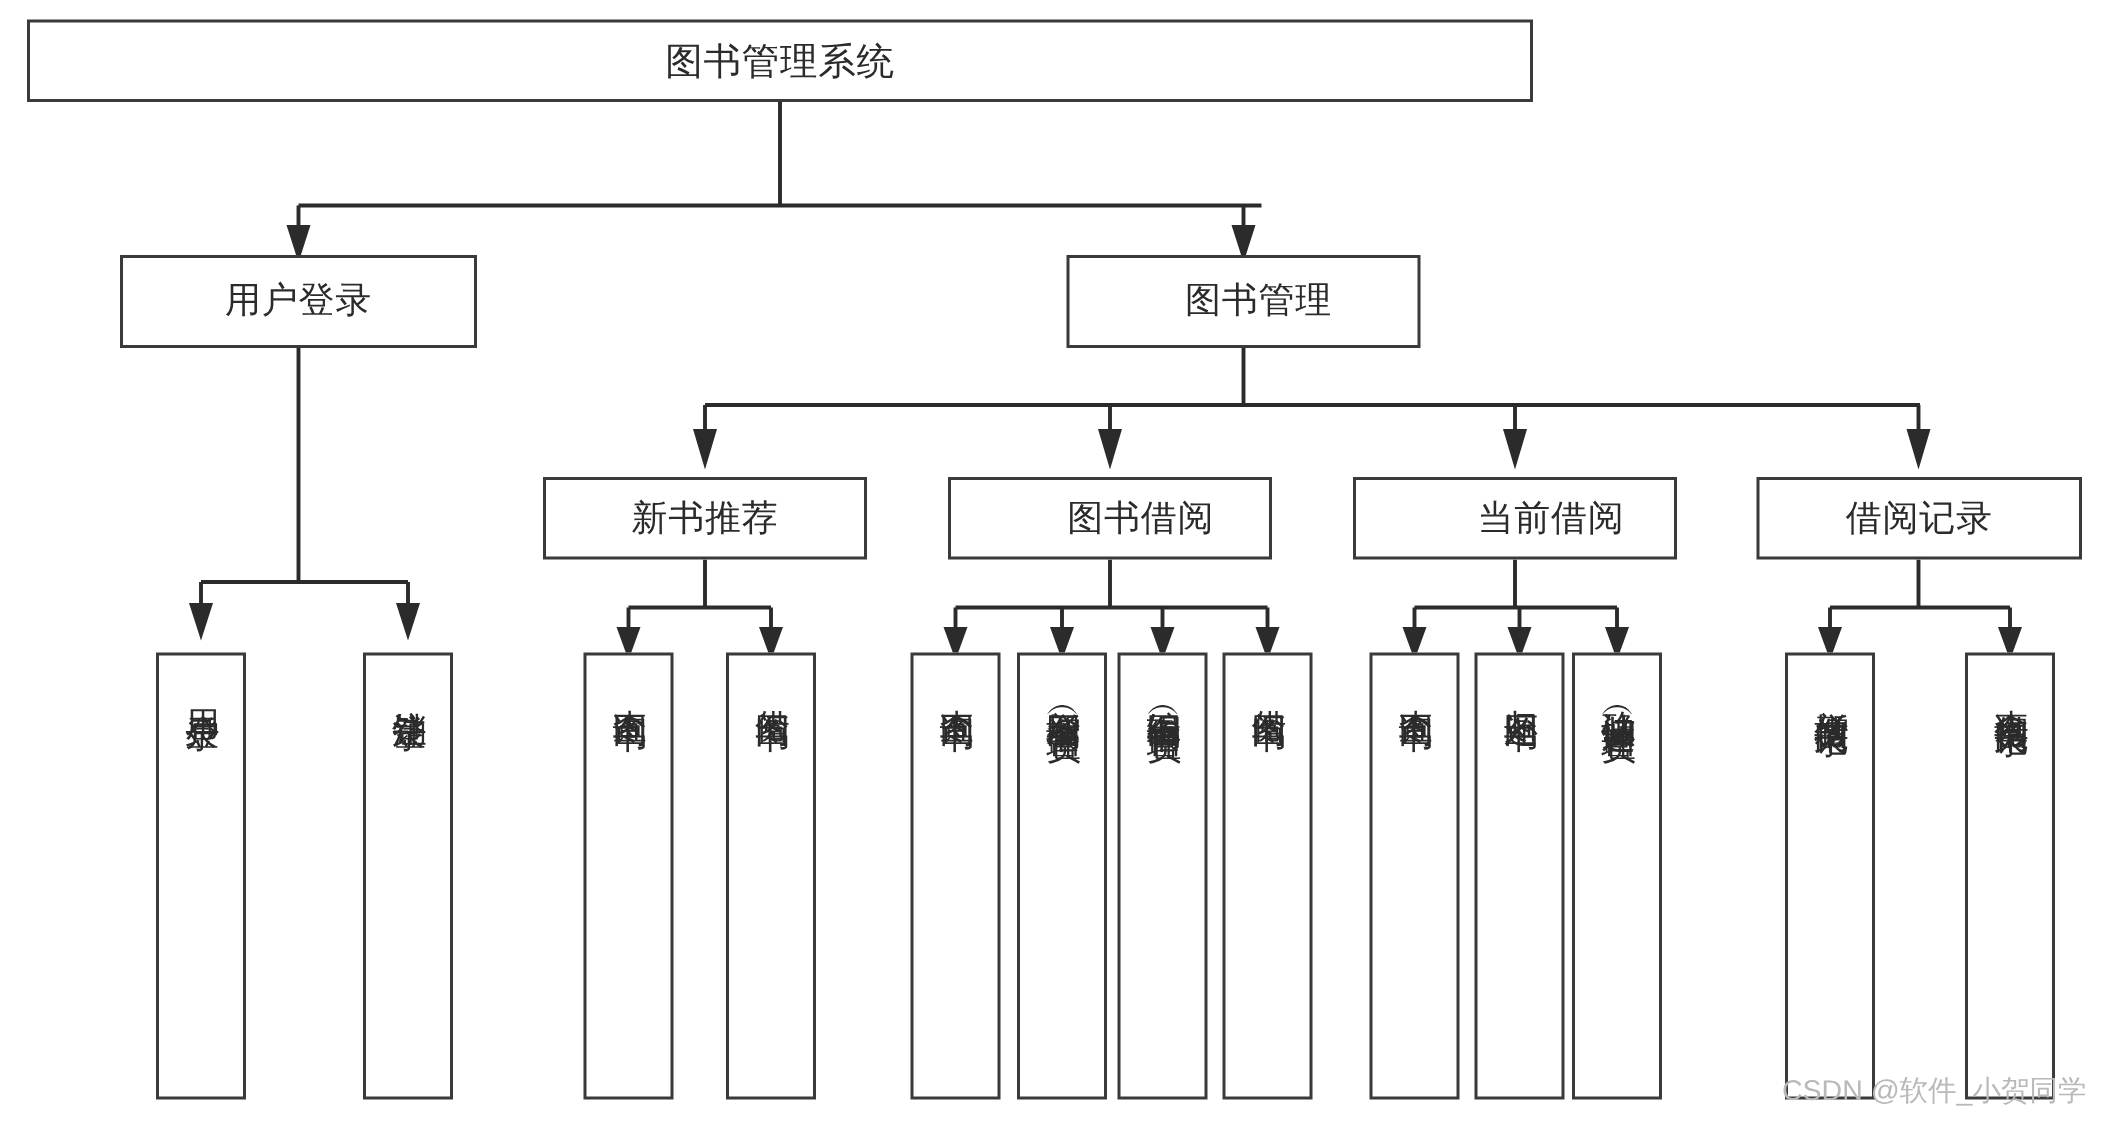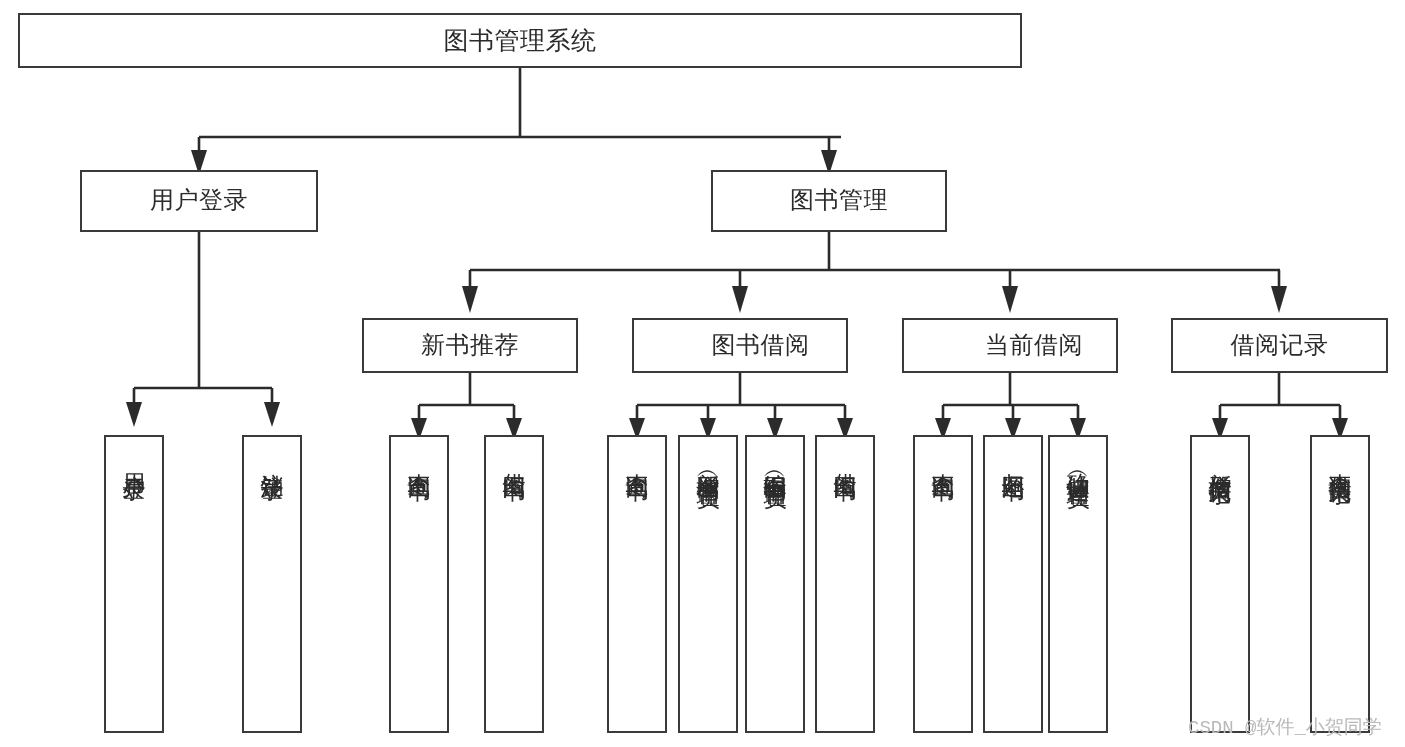--- a/index.html
+++ b/index.html
@@ -64,21 +64,21 @@
     white-space: nowrap;
   }
   .watermark {
     position: absolute;
     left: 1188px;
     top: 714px;
     font-size: 19px;
     color: #b9b9b9;
     white-space: nowrap;
     z-index: 5;
-    font-family: Liberation Mono, monospace;
+    font-family: Liberation Sans, sans-serif;
   }
 </style>
 </head>
 <body>
 
 <div id="diagram-root">
 
   <svg class="connectors" viewBox="0 0 1405 747" xmlns="http://www.w3.org/2000/svg">
     <defs>
       <marker id="arrow" markerWidth="10" markerHeight="12" refX="1" refY="6" orient="auto" markerUnits="userSpaceOnUse">

